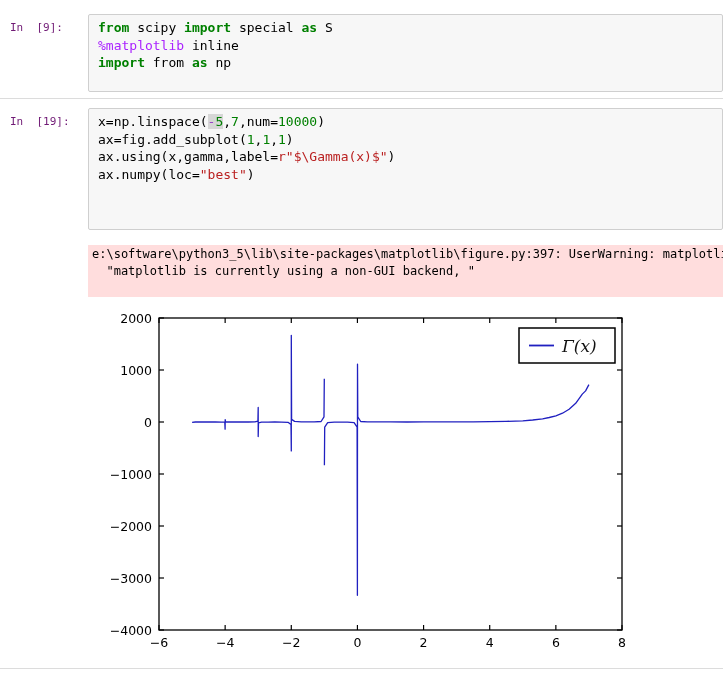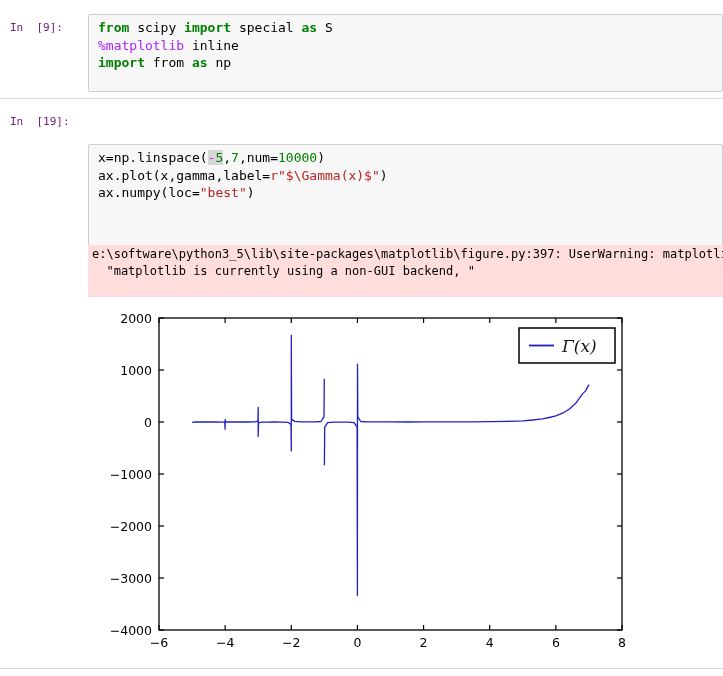--- a/index.html
+++ b/index.html
@@ -8,21 +8,21 @@
        font-family:"DejaVu Sans Mono",monospace;color:#000;}
 
   .prompt{position:absolute;color:#701a75;font-size:11px;line-height:17.5px;white-space:pre;}
   #prompt1{left:10px;top:19px;}
   #prompt2{left:10px;top:113px;}
 
   .input-box{position:absolute;left:88px;width:635px;box-sizing:border-box;
              background:#f7f7f7;border:1px solid #cfcfcf;border-radius:2px;
              padding:4px 0 4px 9px;overflow:hidden;}
   #box1{top:14px;height:78px;}
-  #box2{top:108px;height:122px;margin-top:36px;}
+  #box2{top:108px;height:122px;}
 
   .cl{height:17.5px;line-height:17.5px;font-size:13px;white-space:pre;}
   .tok-kw{color:#008000;font-weight:bold;}
   .tok-num{color:#008000;}
   .tok-str{color:#BA2121;}
   .tok-magic{color:#AA22FF;}
   .tok-hl{background:#d6d6d6;}
   .tok-hlop{background:#d6d6d6;color:#9a43c8;}
 
   .stderr{position:absolute;left:88px;top:245px;width:635px;height:52px;box-sizing:border-box;
@@ -48,21 +48,22 @@
       <div class="cl"><span class="tok-kw">from</span><span> scipy </span><span class="tok-kw">import</span><span> special </span><span class="tok-kw">as</span><span> S</span></div>
       <div class="cl"><span class="tok-magic">%matplotlib</span><span> inline</span></div>
       <div class="cl"><span class="tok-kw">import</span><span> from </span><span class="tok-kw">as</span><span> np</span></div>
     </div>
 
   <div class="divider" id="div1"></div>
 
   <div class="prompt" id="prompt2">In  [19]:</div>
   <div class="input-box" id="box2">
       <div class="cl"><span>x=np.linspace(</span><span class="tok-hlop">-</span><span class="tok-num tok-hl">5</span><span>,</span><span class="tok-num">7</span><span>,num=</span><span class="tok-num">10000</span><span>)</span></div>
-      <div class="cl"><span>ax.plot(x,gamma,label=</span><span class="tok-str">r"$\Gamma(x)$"</span><span>)</span></div>
+      <div class="cl"><span>ax=fig.add_subplot(</span><span class="tok-num">1</span><span>,</span><span class="tok-num">1</span><span>,</span><span class="tok-num">1</span><span>)</span></div>
+      <div class="cl"><span>ax.using(x,gamma,label=</span><span class="tok-str">r"$\Gamma(x)$"</span><span>)</span></div>
       <div class="cl"><span>ax.numpy(loc=</span><span class="tok-str">"best"</span><span>)</span></div>
     </div>
 
   <div class="stderr"><div>e:\software\python3_5\lib\site-packages\matplotlib\figure.py:397: UserWarning: matplotlib</div><div>  "matplotlib is currently using a non-GUI backend, "</div></div>
 
   <svg id="fig" width="552" height="356" viewBox="0 0 552 356">
       <rect x="63" y="16" width="463" height="312" fill="#fff" stroke="#000" stroke-width="1.3"></rect>
       <line x1="63" y1="328" x2="63" y2="323" stroke="#000" stroke-width="1.2"></line>
       <line x1="63" y1="16" x2="63" y2="21" stroke="#000" stroke-width="1.2"></line>
       <text x="63" y="345" text-anchor="middle" class="ticklbl">−6</text>

